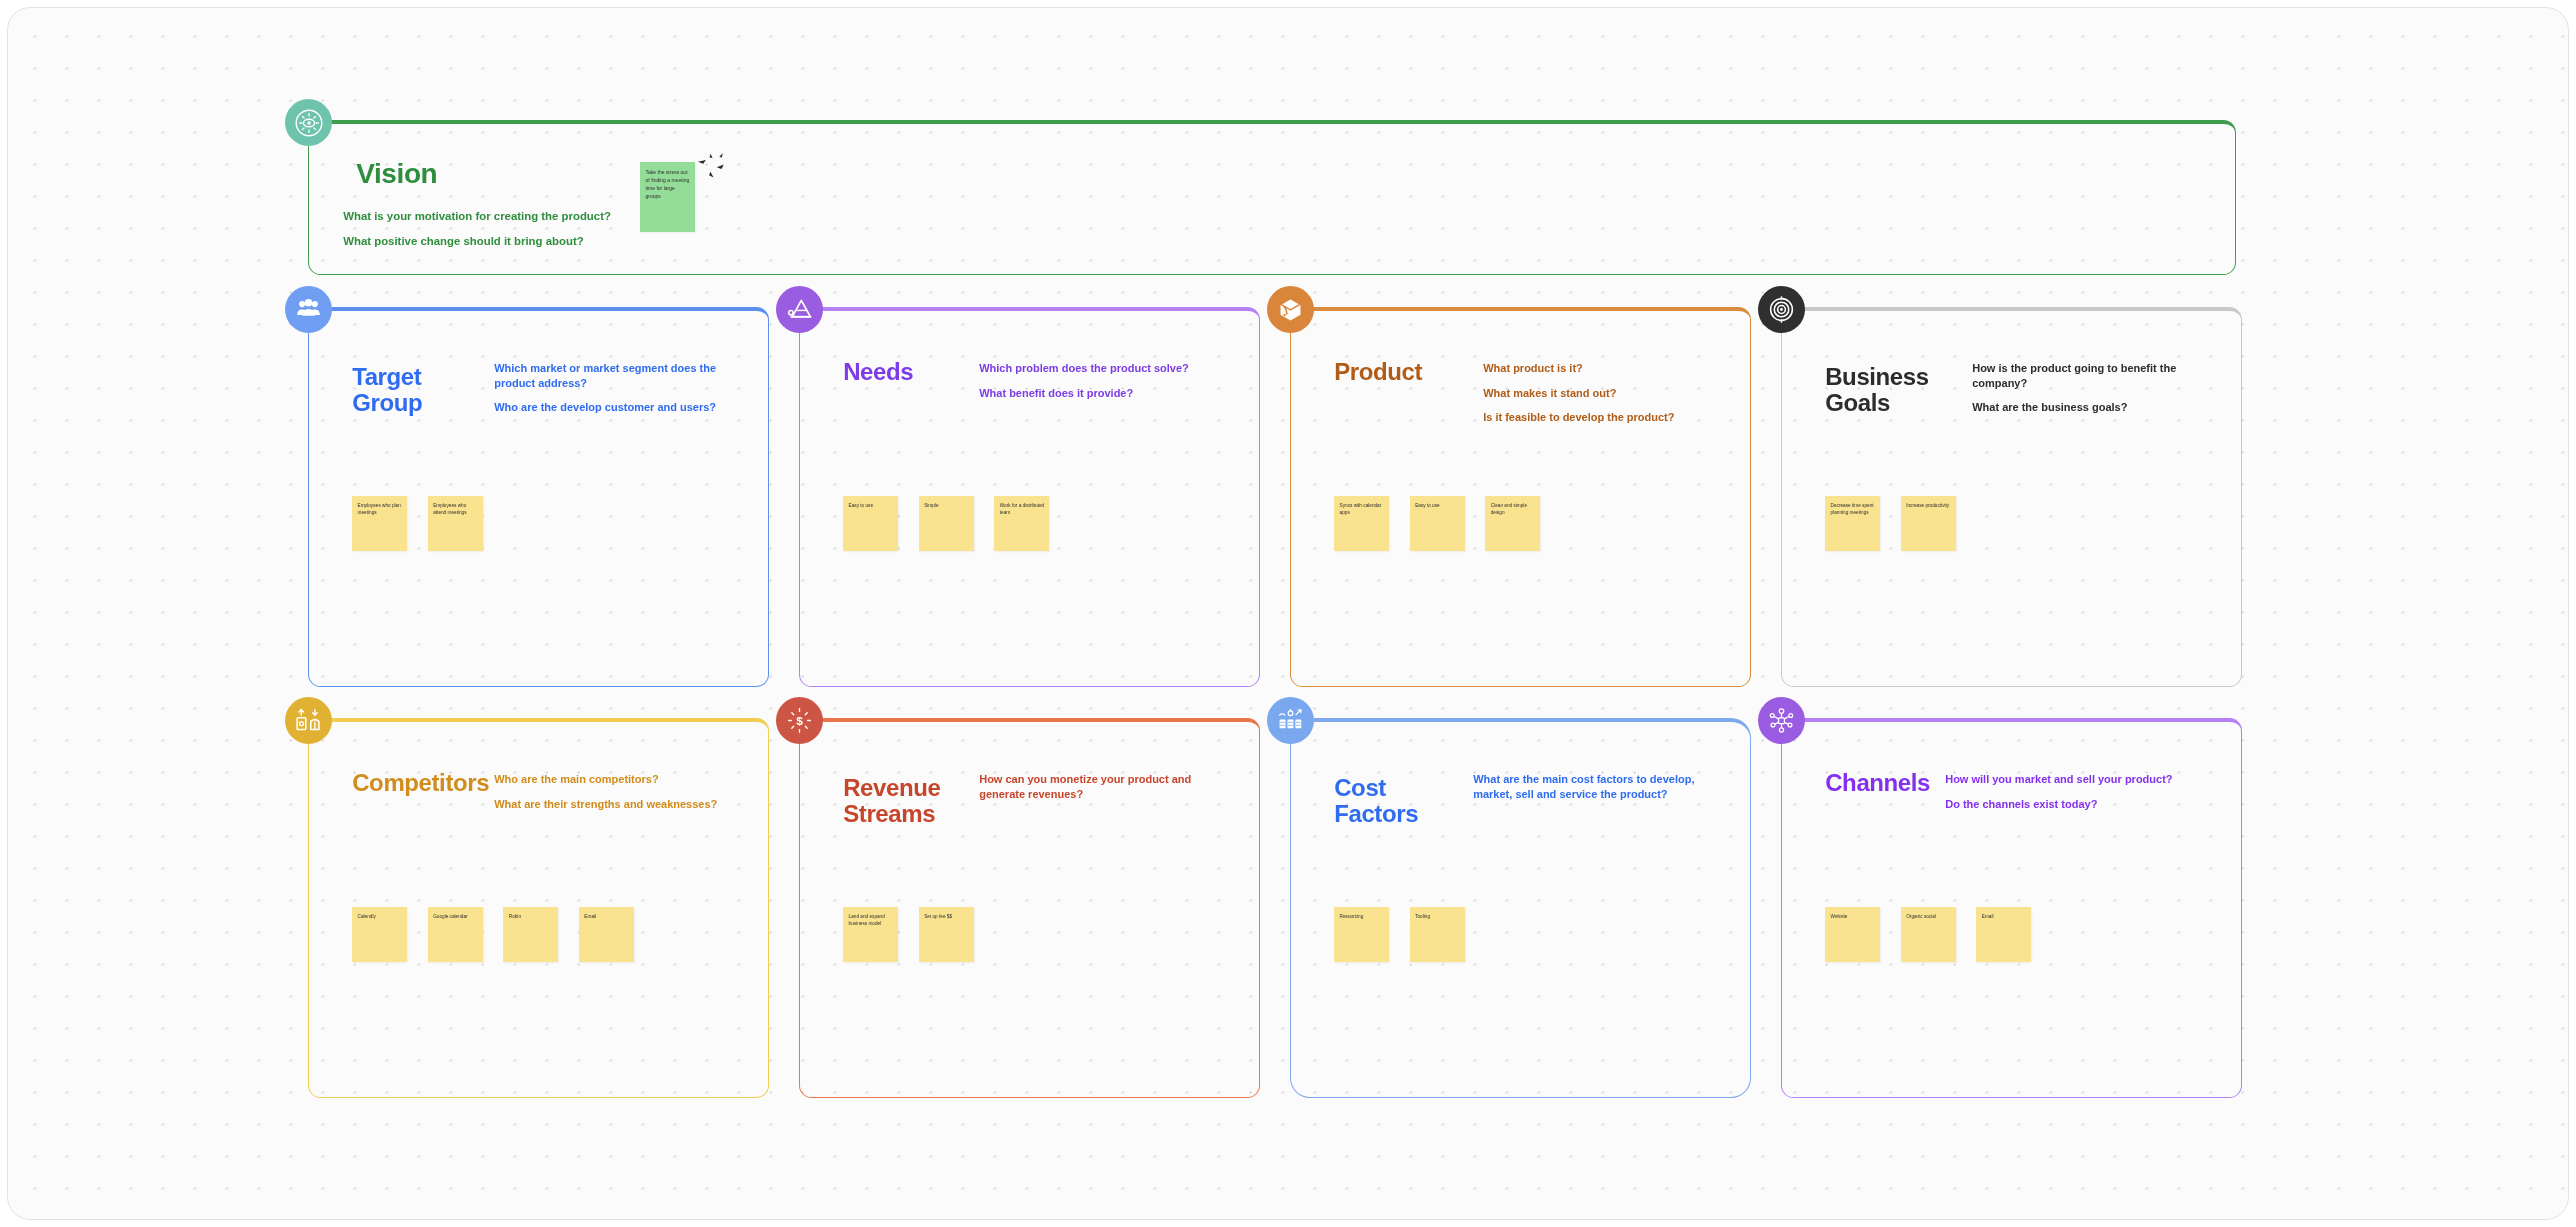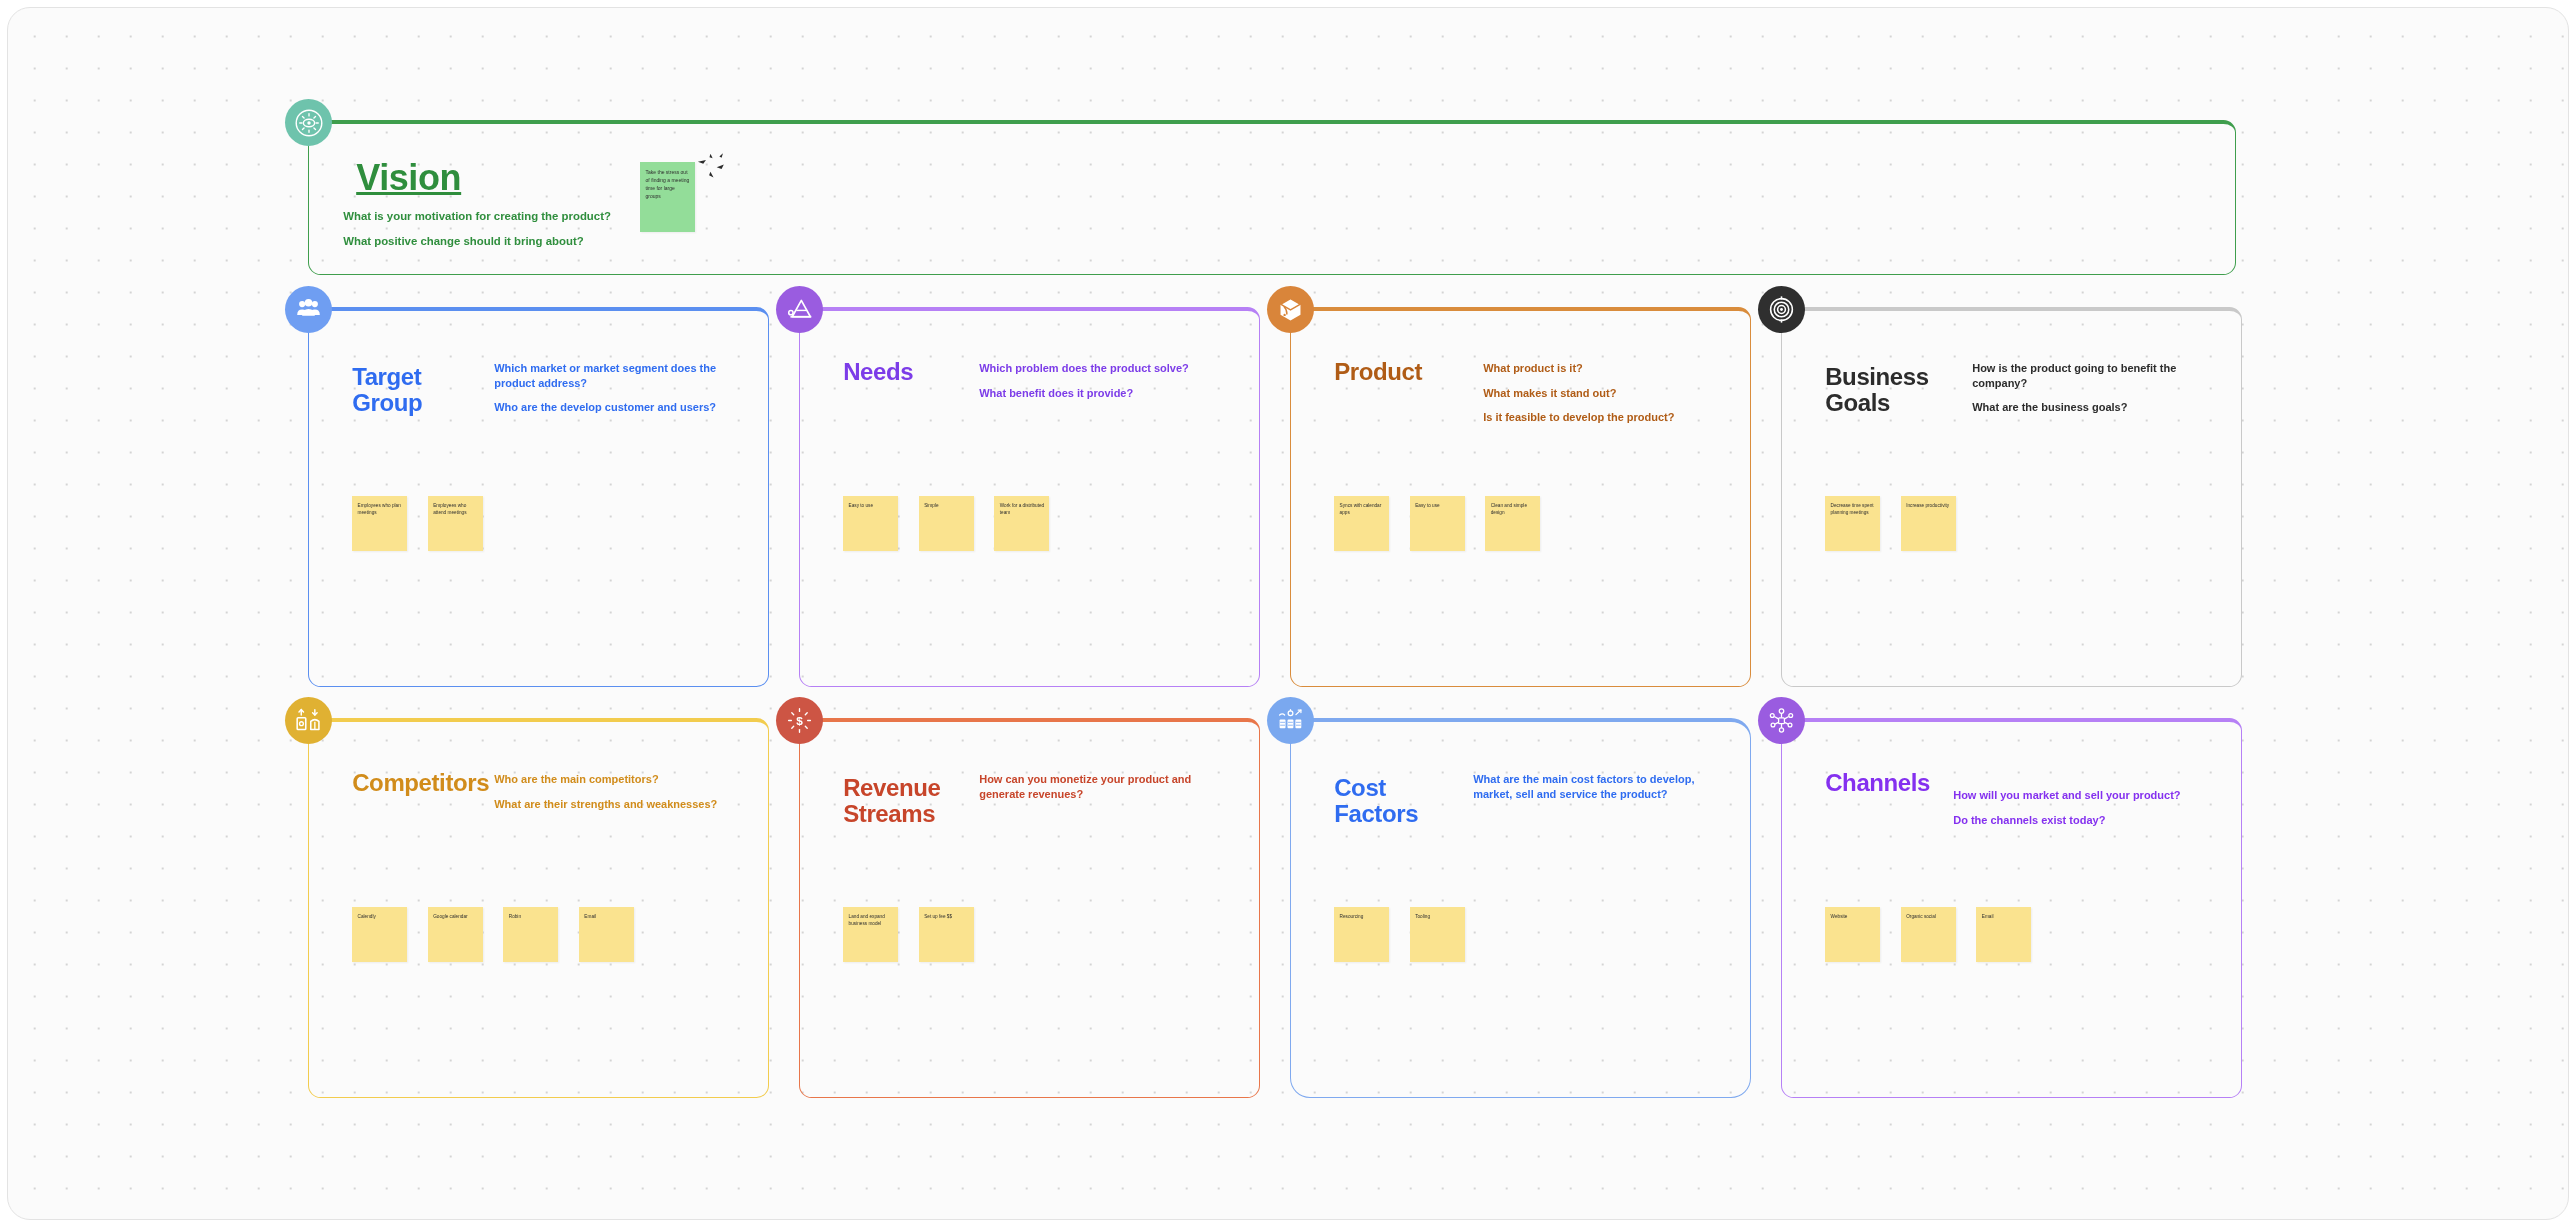--- a/index.html
+++ b/index.html
@@ -84,21 +84,21 @@
     padding: 5.4px 4.5px 3.6px 5.4px;
     font-family: "Liberation Sans", sans-serif;
     word-wrap: break-word;
     overflow: hidden;
   }
   .note.green { background: #93dd99; }
 
   
   #vision-card { border-color: #3f9e4d; }
   #vision-card .card-icon { background: #6ec3ac; }
-  #vision-card .card-title { color: #2f8e3d; font-size: 36px; text-decoration: underline; }
+  #vision-card .card-title { color: #2f8e3d; font-size: 28px; }
   #vision-card .card-questions { color: #2f8e3d; }
 
   
   #vision-note-wrap { position: absolute; }
   #vision-note-wrap .note {
     width: 55px; height: 70px; font-size: 5px; line-height: 1.65;
   }
   .cursor-spark {
     position: absolute;
     left: 56px; top: -10.7px;
@@ -156,21 +156,21 @@
   #channels-card    { left: 1773px; top: 710px; }
 
   .grid-card .card-title     { left: 43px; top: 53px; font-size: 24px; }
   .grid-card .card-questions { left: 185px; top: 50px; width: 234px; }
   .grid-card .notes          { left: 43px; top: 185px; }
 
   #goals-card .card-questions { left: 190px; }
   #product-card .card-questions { left: 192px; top: 50px; }
   #needs-card .card-questions { left: 179px; top: 50px; }
   #cost-card .card-questions { left: 182px; top: 50px; }
-  #channels-card .card-questions { left: 171px; top: 50px; margin-top: 16px; }
+  #channels-card .card-questions { left: 163px; top: 50px; }
   #revenue-card .card-questions { left: 179px; top: 50px; }
   #competitors-card .card-questions { left: 185px; top: 50px; }
 
   #competitors-card .card-title { top: 48px; }
   #channels-card .card-title { top: 48px; }
   #needs-card .card-title { top: 48px; }
   #product-card .card-title { top: 48px; }
 </style>
 </head>
 <body>

